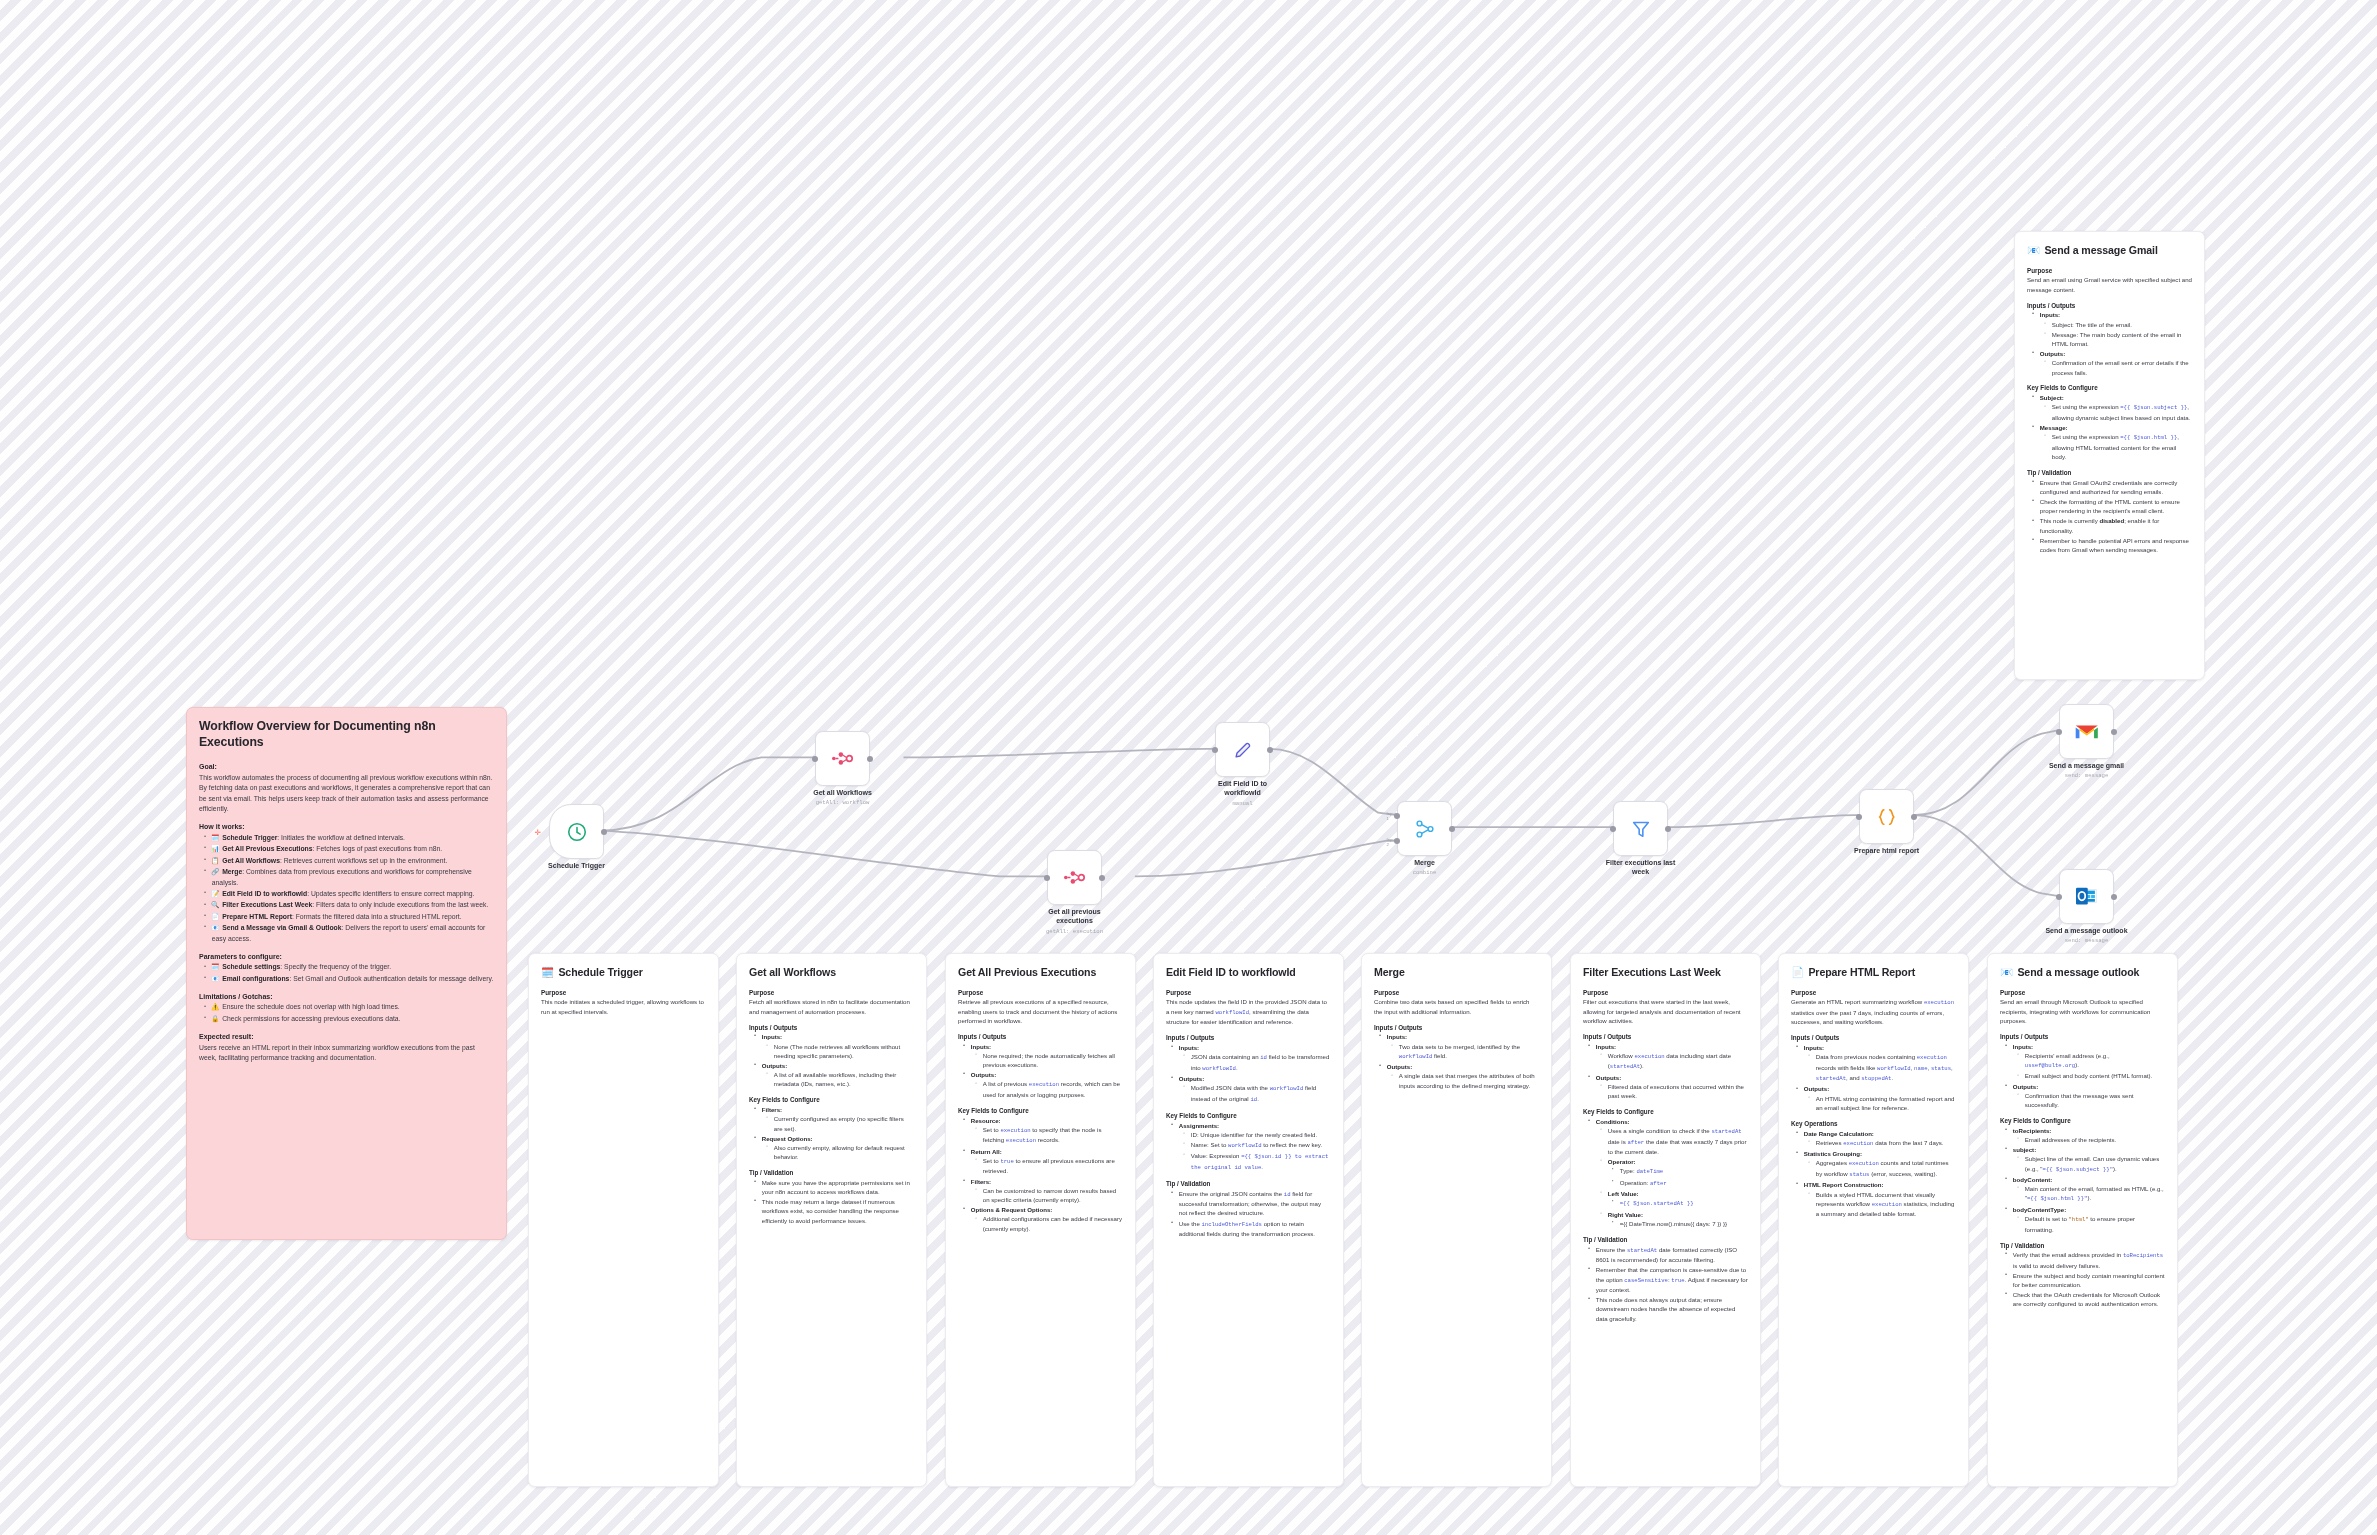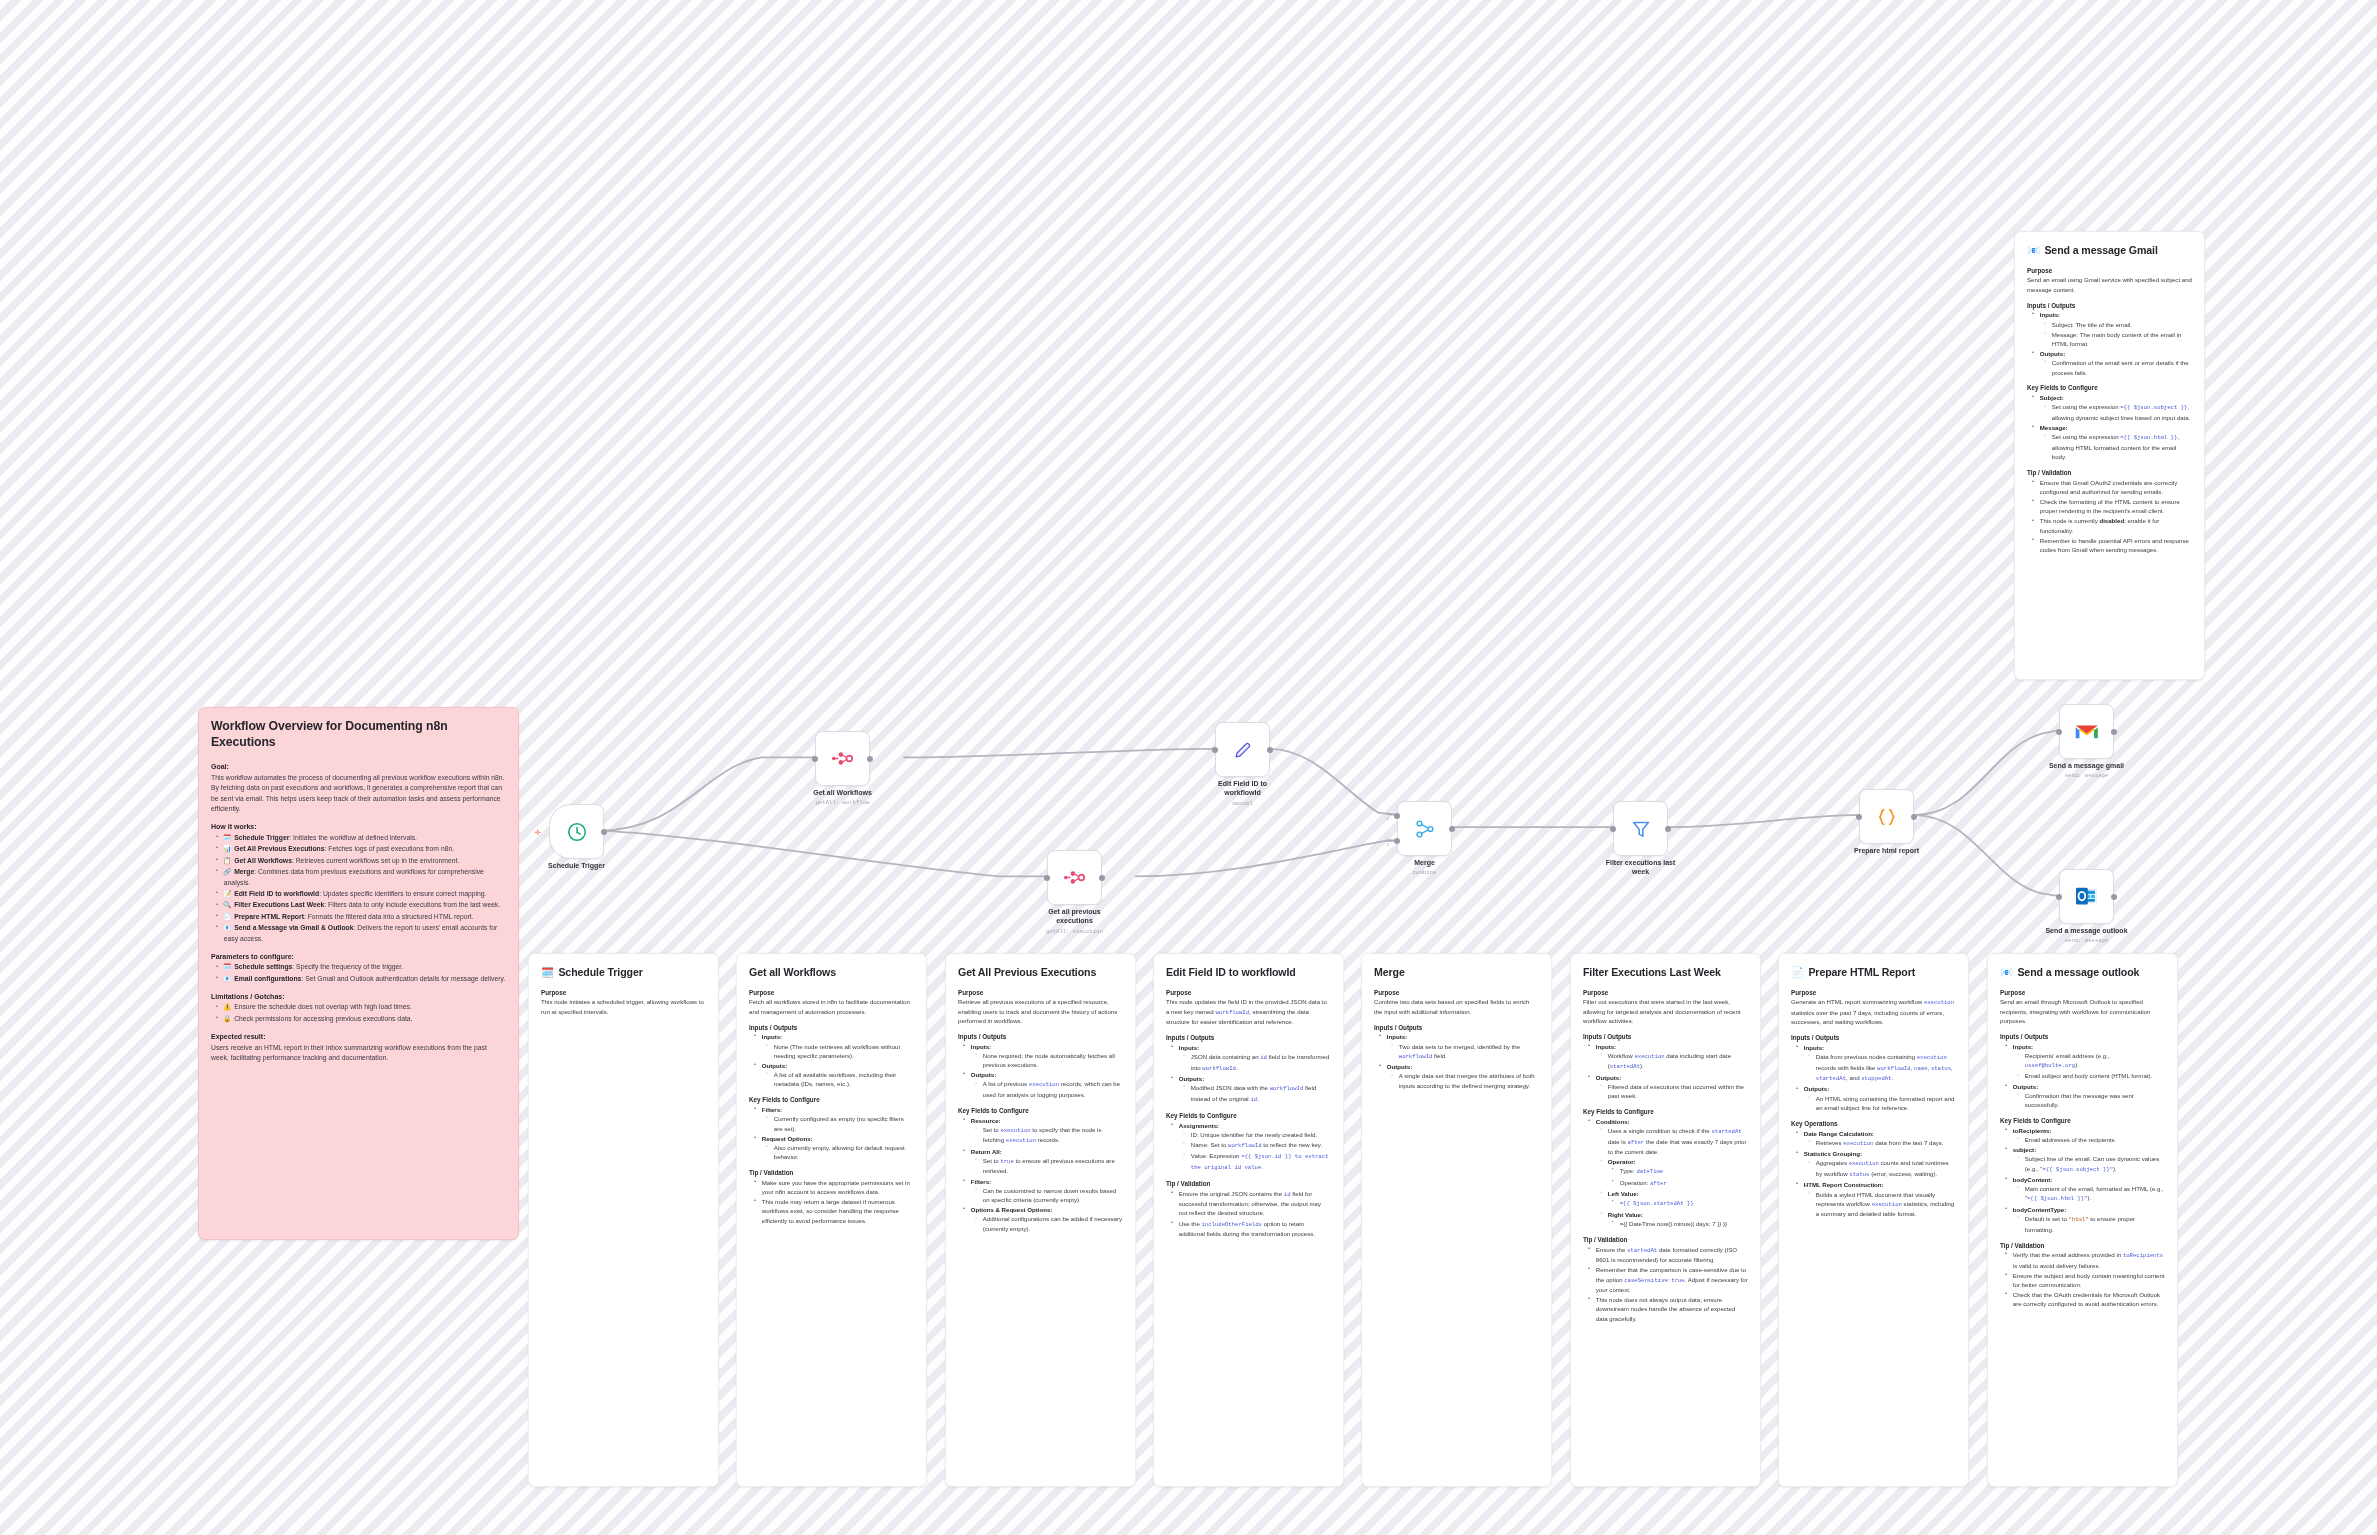--- a/index.html
+++ b/index.html
@@ -93,21 +93,21 @@
     <path d="M1062,890 C1180,890 1330,880 1420,880 L1428,880"></path>
     <path d="M1492,880 C1545,880 1580,930 1620,955 L1642,958"></path>
     <path d="M1334,1030 C1450,1030 1560,1000 1630,988 L1642,988"></path>
     <path d="M1706,972 C1790,972 1830,972 1890,972 L1896,972"></path>
     <path name="filter-to-prepare" d="M1960,972 C2040,972 2120,958 2180,958 L2185,958"></path>
     <path d="M2249,958 C2320,958 2340,880 2400,862 L2420,858"></path>
     <path d="M2249,958 C2320,958 2340,1035 2400,1050 L2420,1053"></path>
   </g>
 </svg>
 
-<div class="sticky pink" style="left:198px;top:707px;width:319px;height:531px;">
+<div class="sticky pink" style="left:186px;top:707px;width:319px;height:531px;">
   <div class="note-body">
     <div class="note-title big">Workflow Overview for Documenting n8n Executions</div>
     <div class="sec">Goal:</div>
     <div class="p">This workflow automates the process of documenting all previous workflow executions within n8n. By fetching data on past executions and workflows, it generates a comprehensive report that can be sent via email. This helps users keep track of their automation tasks and assess performance efficiently.</div>
     <div class="sec">How it works:</div>
     <ul id="how-list">
         <li><span>🗓️</span> <b>Schedule Trigger</b>: Initiates the workflow at defined intervals.</li>
         <li><span>📊</span> <b>Get All Previous Executions</b>: Fetches logs of past executions from n8n.</li>
         <li><span>📋</span> <b>Get All Workflows</b>: Retrieves current workflows set up in the environment.</li>
         <li><span>🔗</span> <b>Merge</b>: Combines data from previous executions and workflows for comprehensive analysis.</li>

